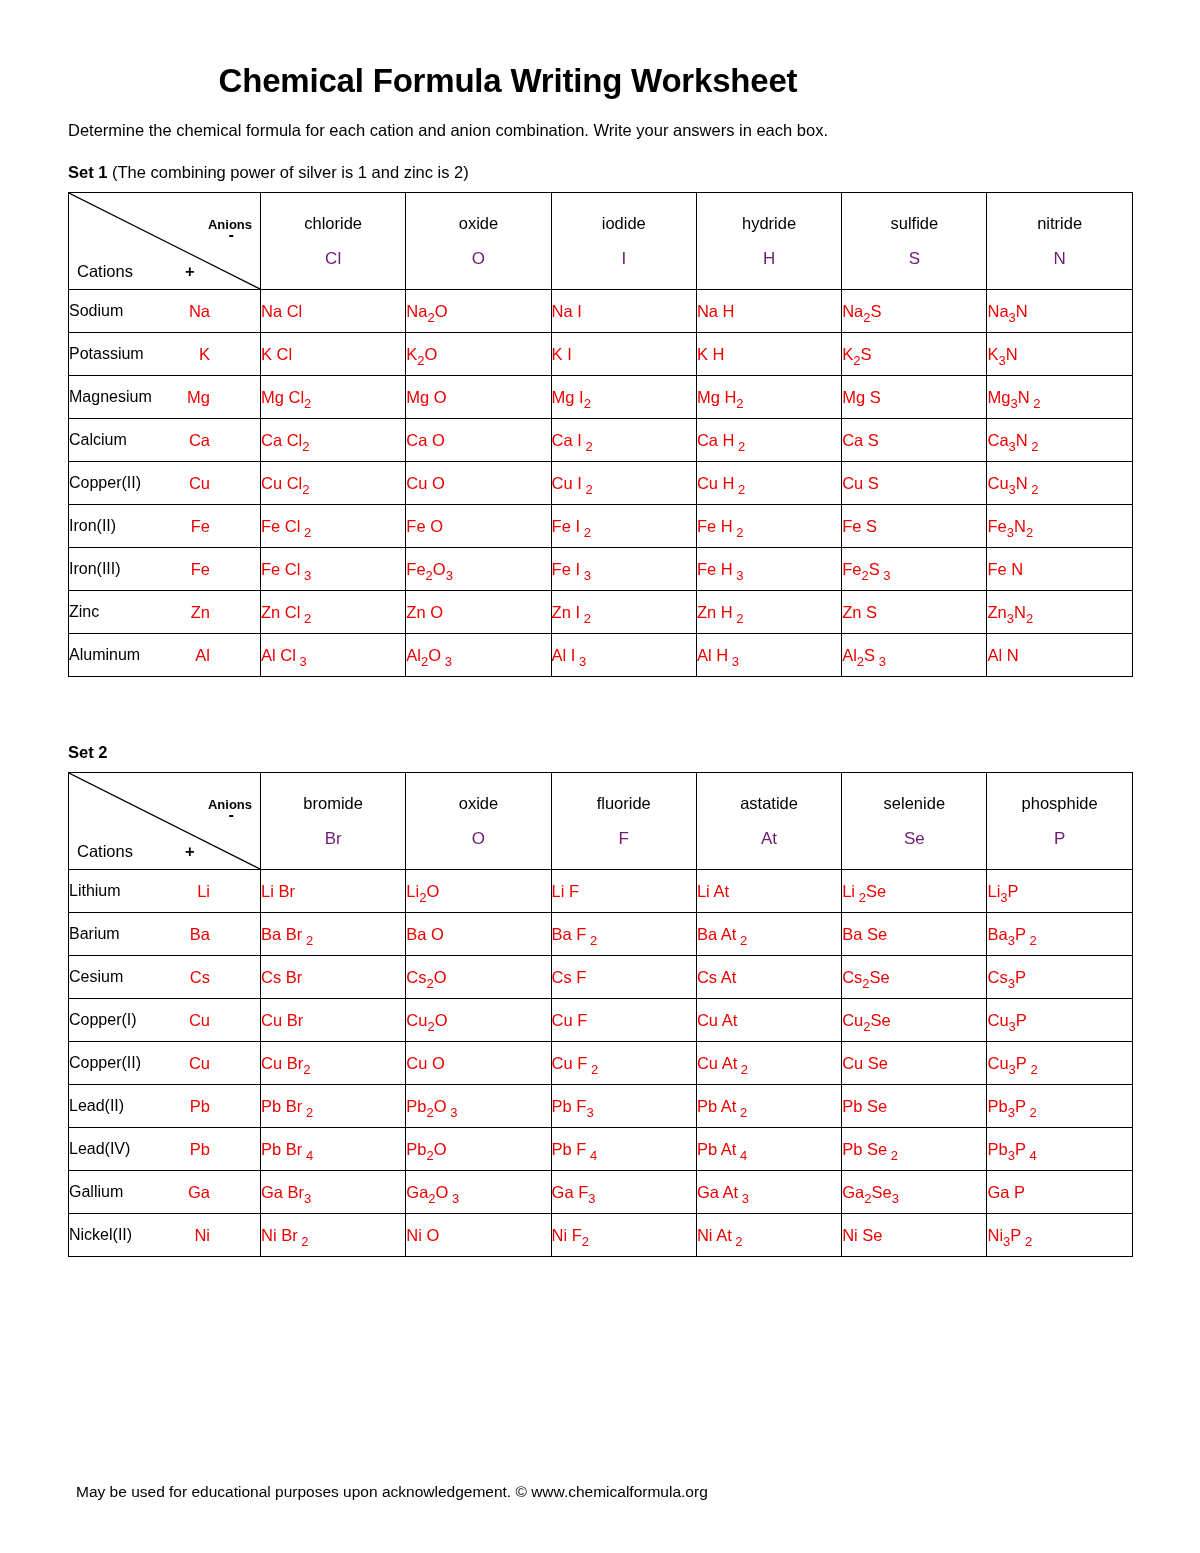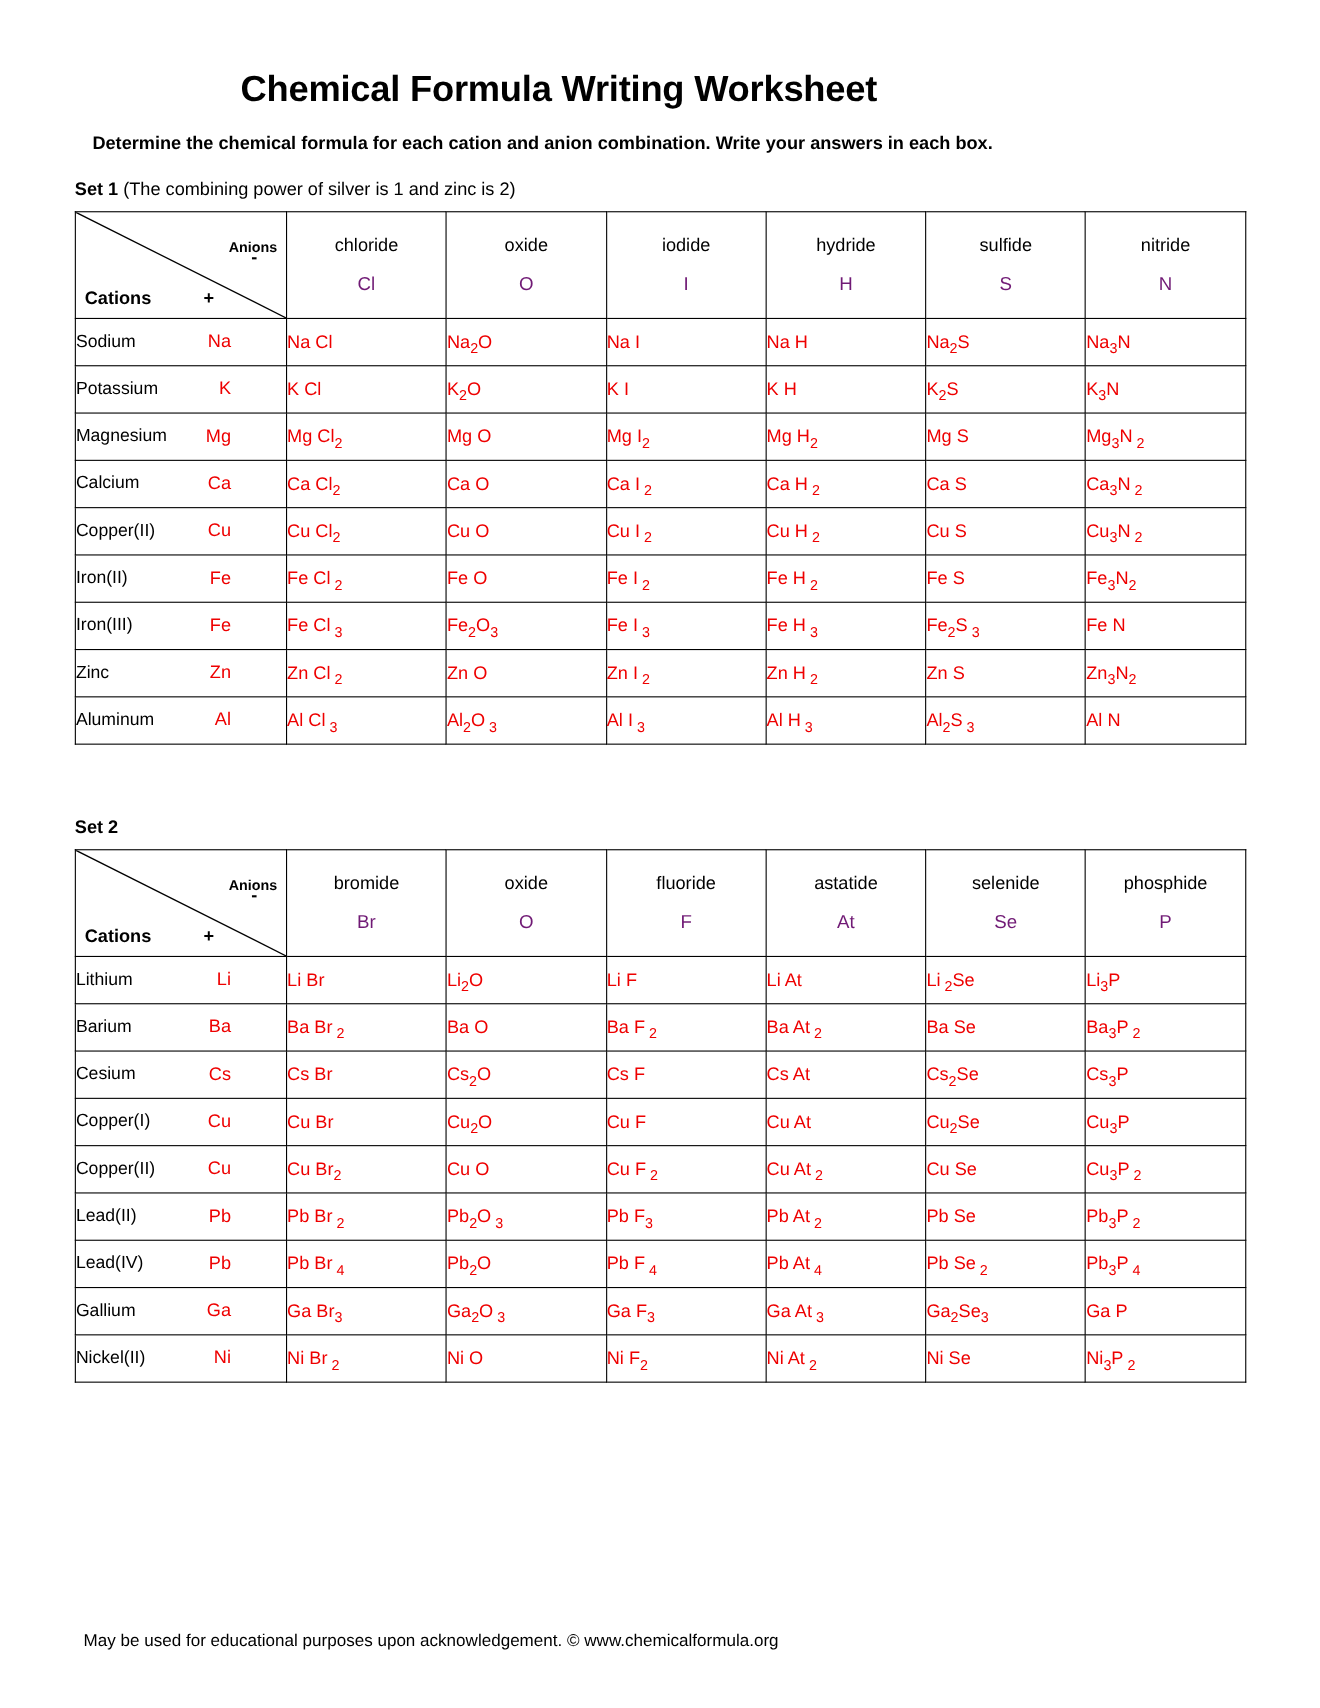--- a/index.html
+++ b/index.html
@@ -23,23 +23,22 @@
   }
   h1.title {
     font-size: 33px;
     font-weight: bold;
     text-align: center;
     margin: 0 0 20px 0;
     letter-spacing: -0.2px;
   }
   .intro {
     font-size: 16.5px;
-    margin: 0 0 22px 16px;
+    margin: 0 0 22px 0;
     line-height: 1.3;
-    font-weight: bold;
   }
   .set-label {
     font-size: 16.5px;
     margin: 0 0 10px 0;
   }
   .set-label b { font-weight: bold; }
 
   table.grid {
     border-collapse: collapse;
     width: 1064px;
@@ -79,21 +78,21 @@
     top: 32px;
     right: 26px;
     font-size: 16.5px;
     font-weight: bold;
   }
   td.corner .cations-word {
     position: absolute;
     bottom: 8px;
     left: 8px;
     font-size: 16.5px;
-    font-weight: bold;
+    font-weight: normal;
   }
   td.corner .cation-sign {
     position: absolute;
     bottom: 8px;
     left: 116px;
     font-size: 16.5px;
     font-weight: bold;
   }
   td.anion-head {
     height: 96px;

